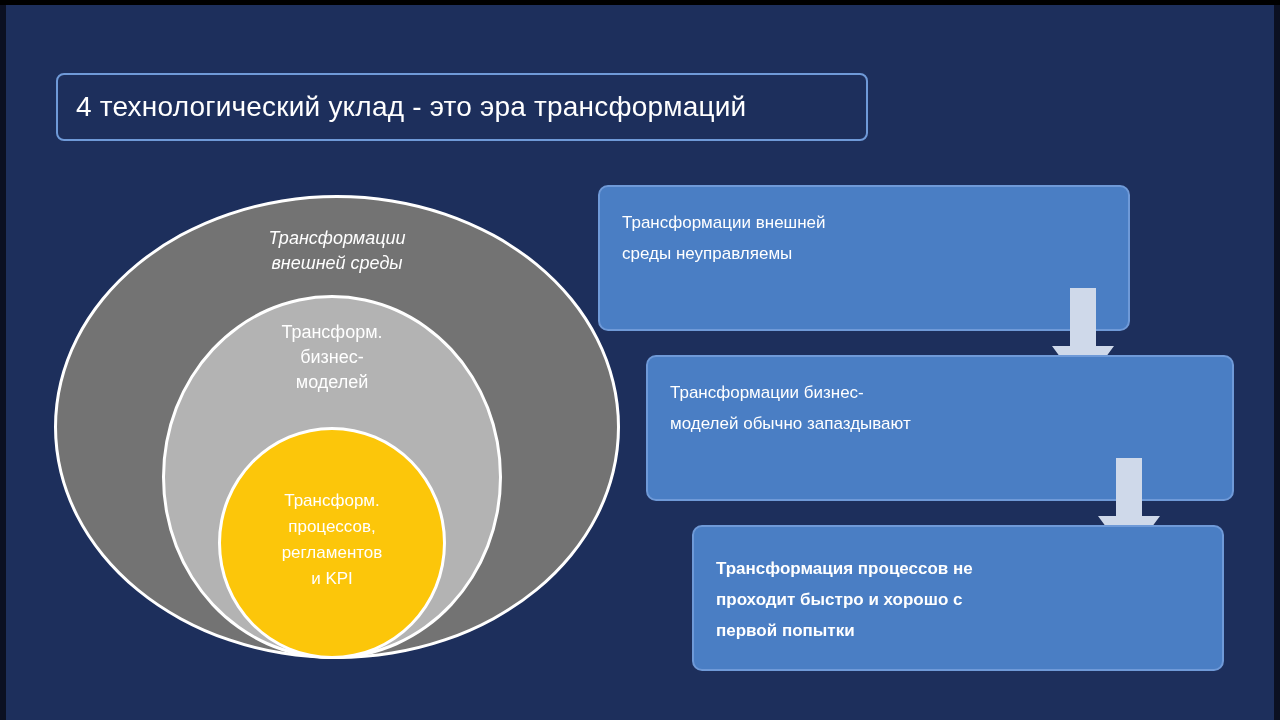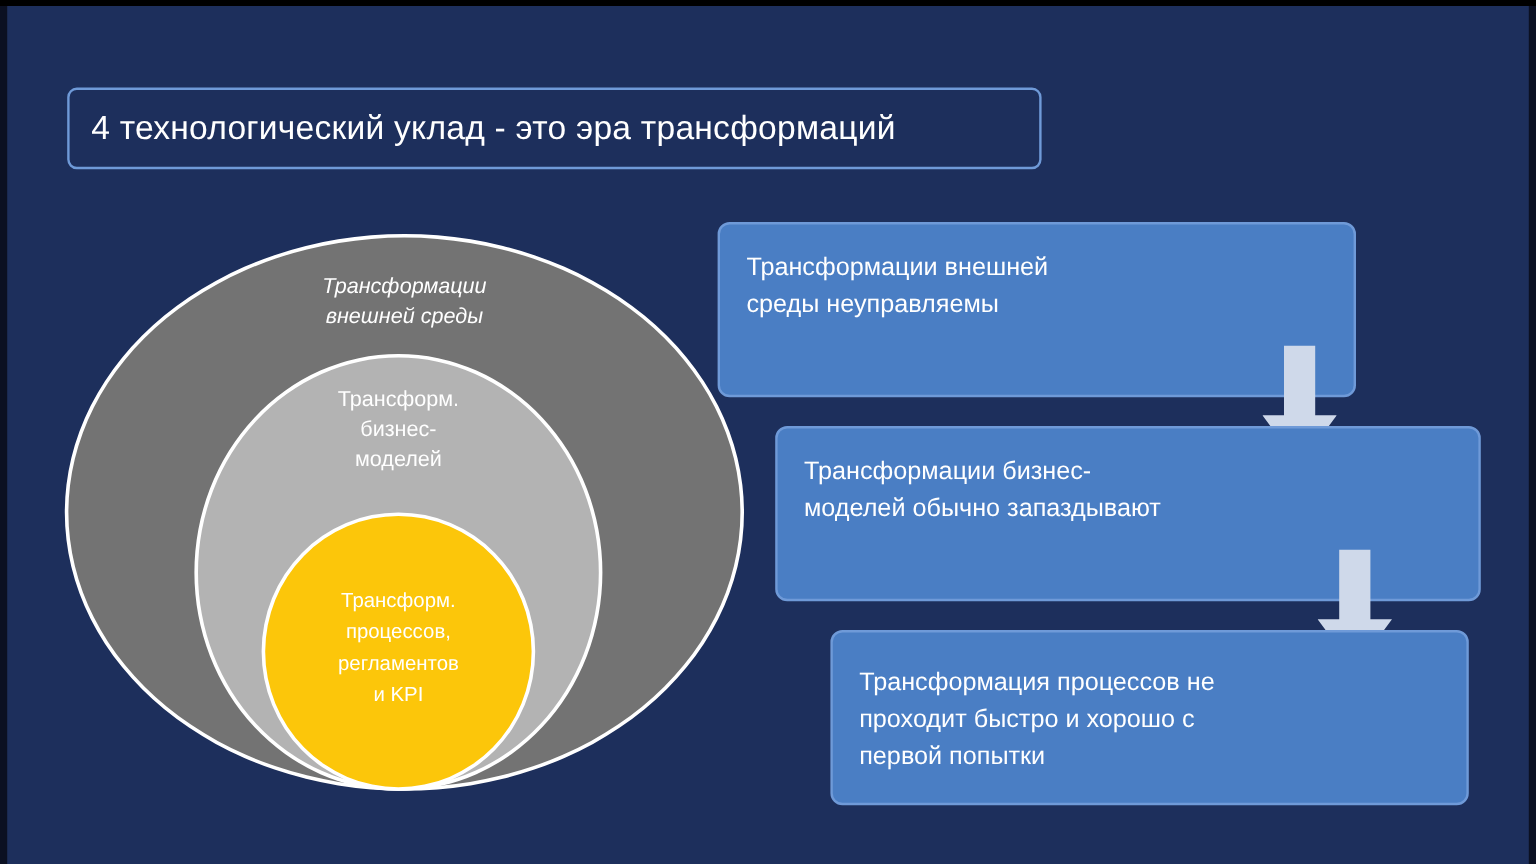--- a/index.html
+++ b/index.html
@@ -104,21 +104,21 @@
   #label-inner { margin-top: 58px; font-size: 17px; line-height: 26px; }
 
   
   .callout {
     position: absolute;
     background: #4a7ec4;
     border: 2px solid #6f9ad8;
     border-radius: 10px;
     box-sizing: border-box;
     color: #ffffff;
-    font-size: 21px;
+    font-size: 17px;
     line-height: 31px;
     padding: 20px 22px;
     white-space: pre-line;
   }
   #callout-1 {
     left: 598px;
     top: 180px;
     width: 532px;
     height: 146px;
   }
@@ -127,20 +127,21 @@
     top: 350px;
     width: 588px;
     height: 146px;
   }
   #callout-3 {
     left: 692px;
     top: 520px;
     width: 532px;
     height: 146px;
     padding-top: 26px;
+    font-weight: bold;
   }
 
   
   .arrow {
     position: absolute;
     width: 62px;
     height: 100px;
   }
   #arrow-1 { left: 1052px; top: 283px; }
   #arrow-2 { left: 1098px; top: 453px; }

